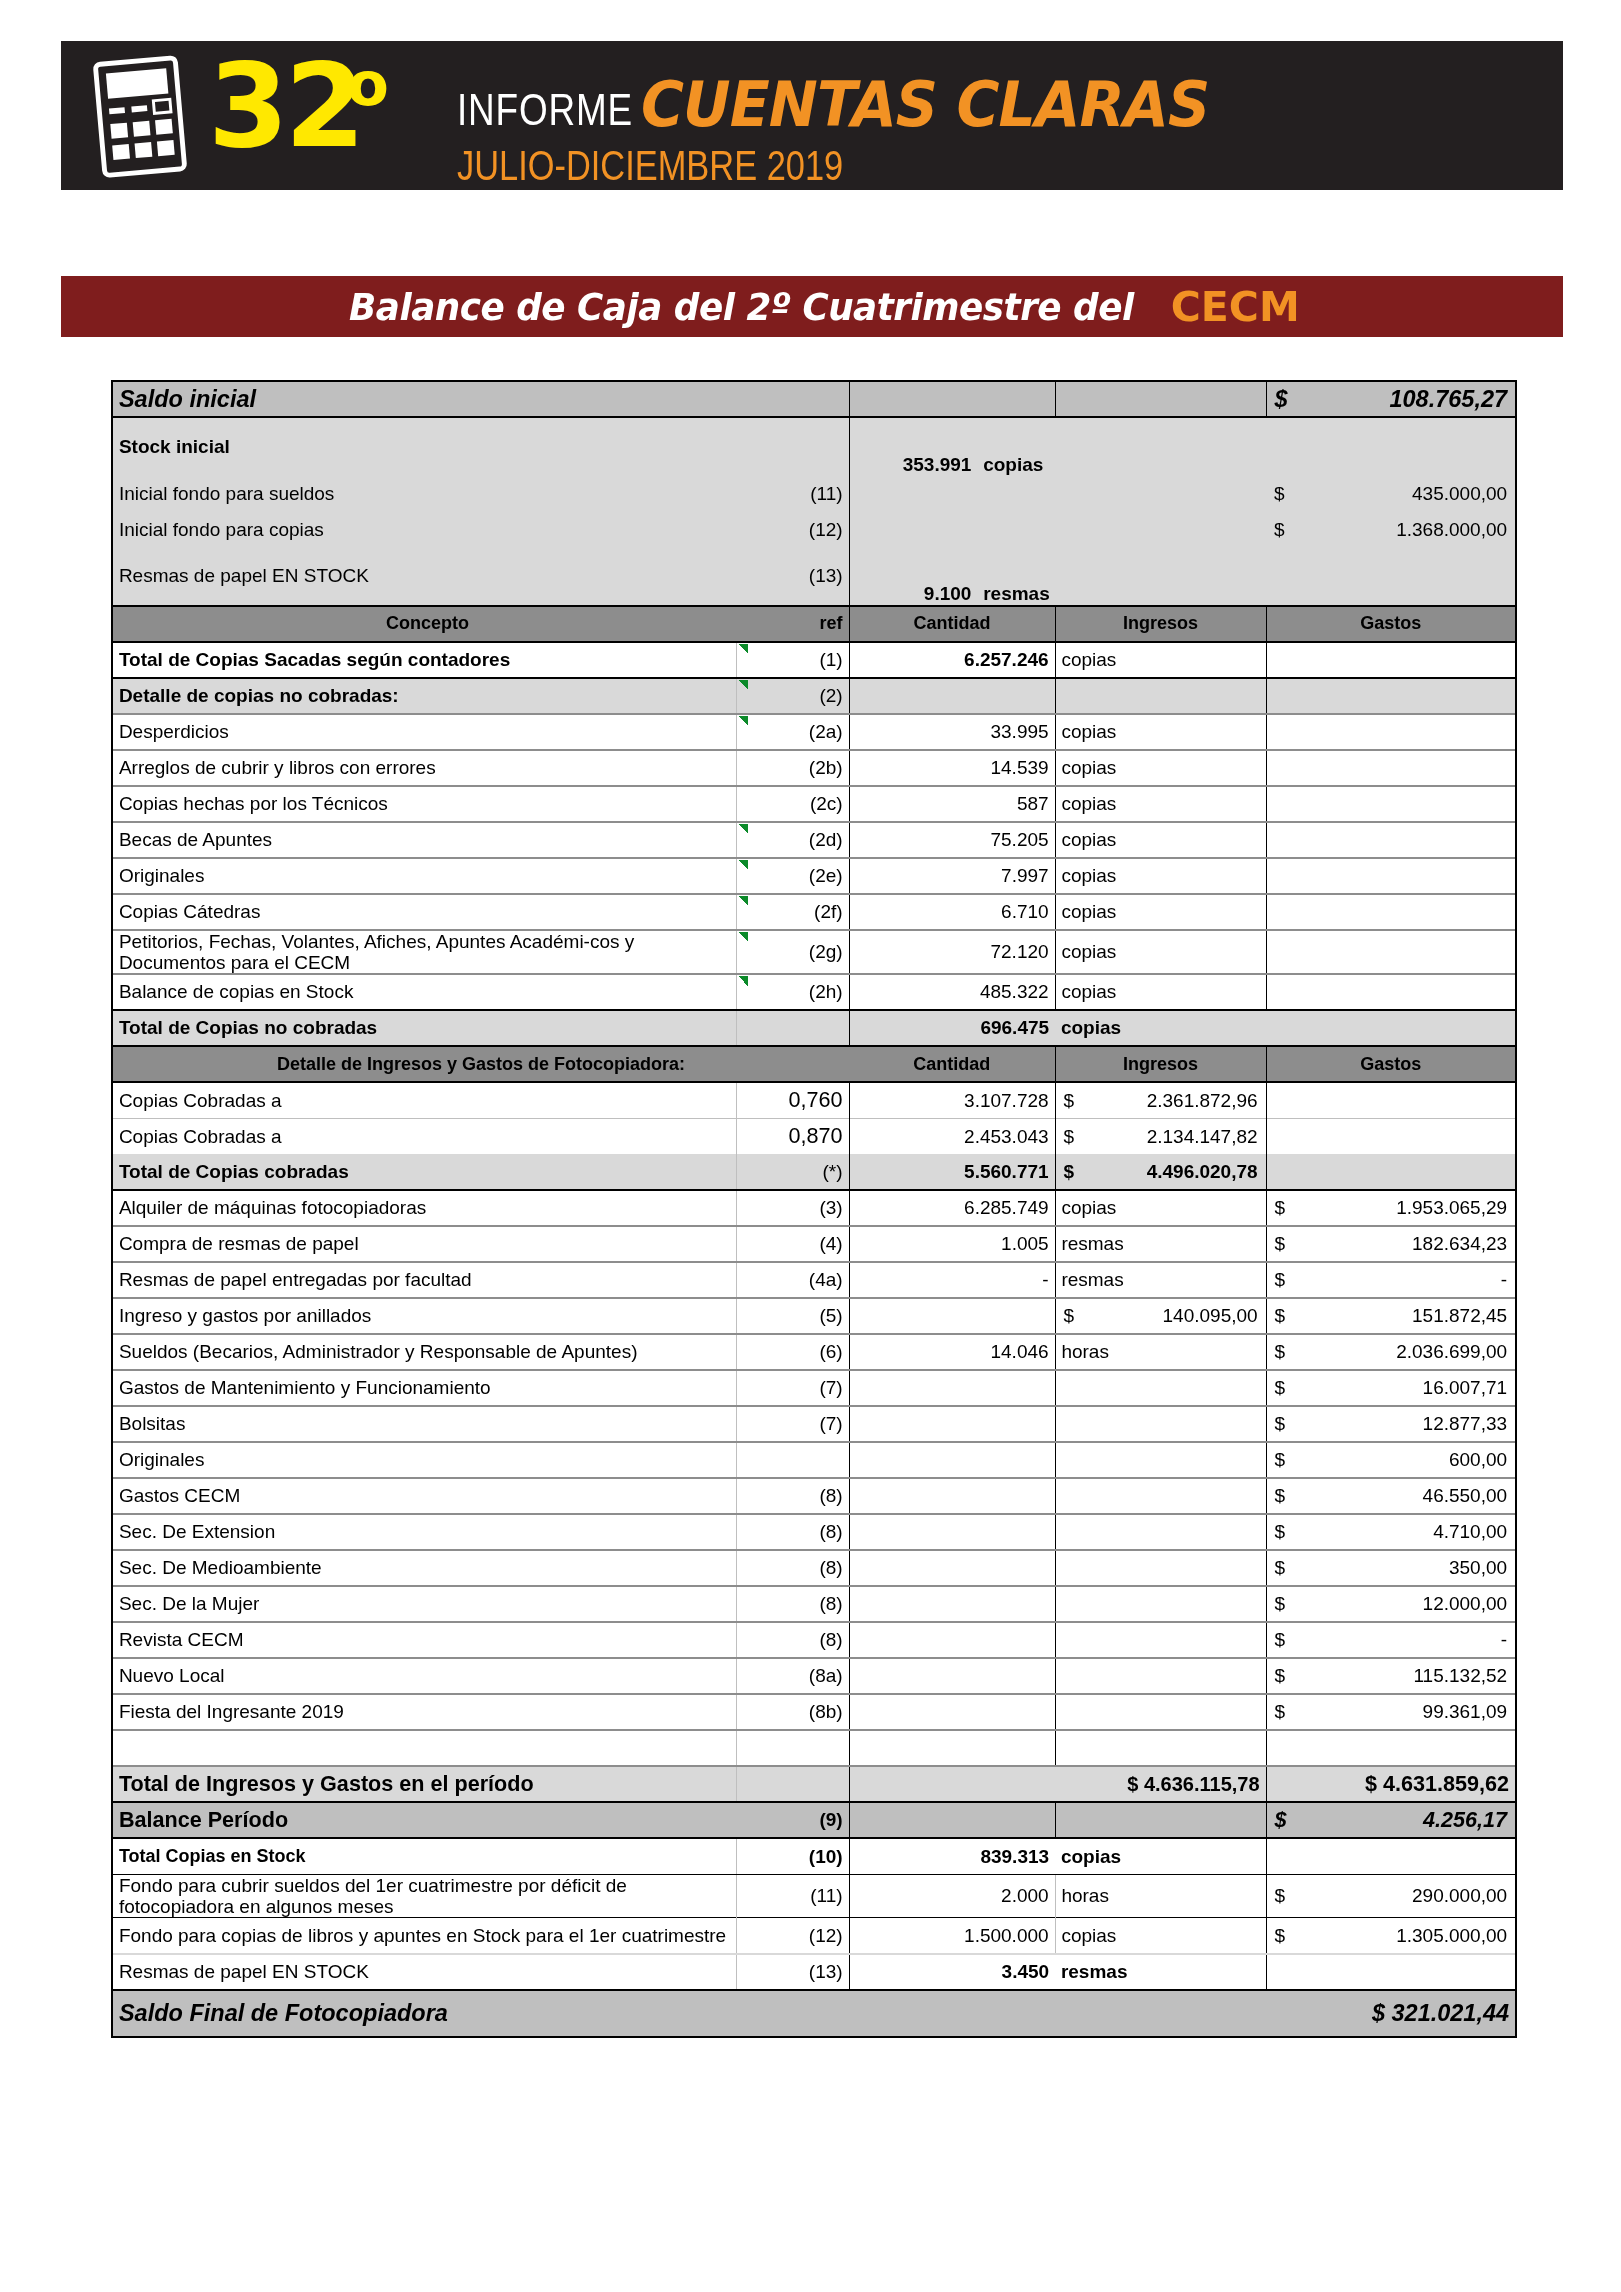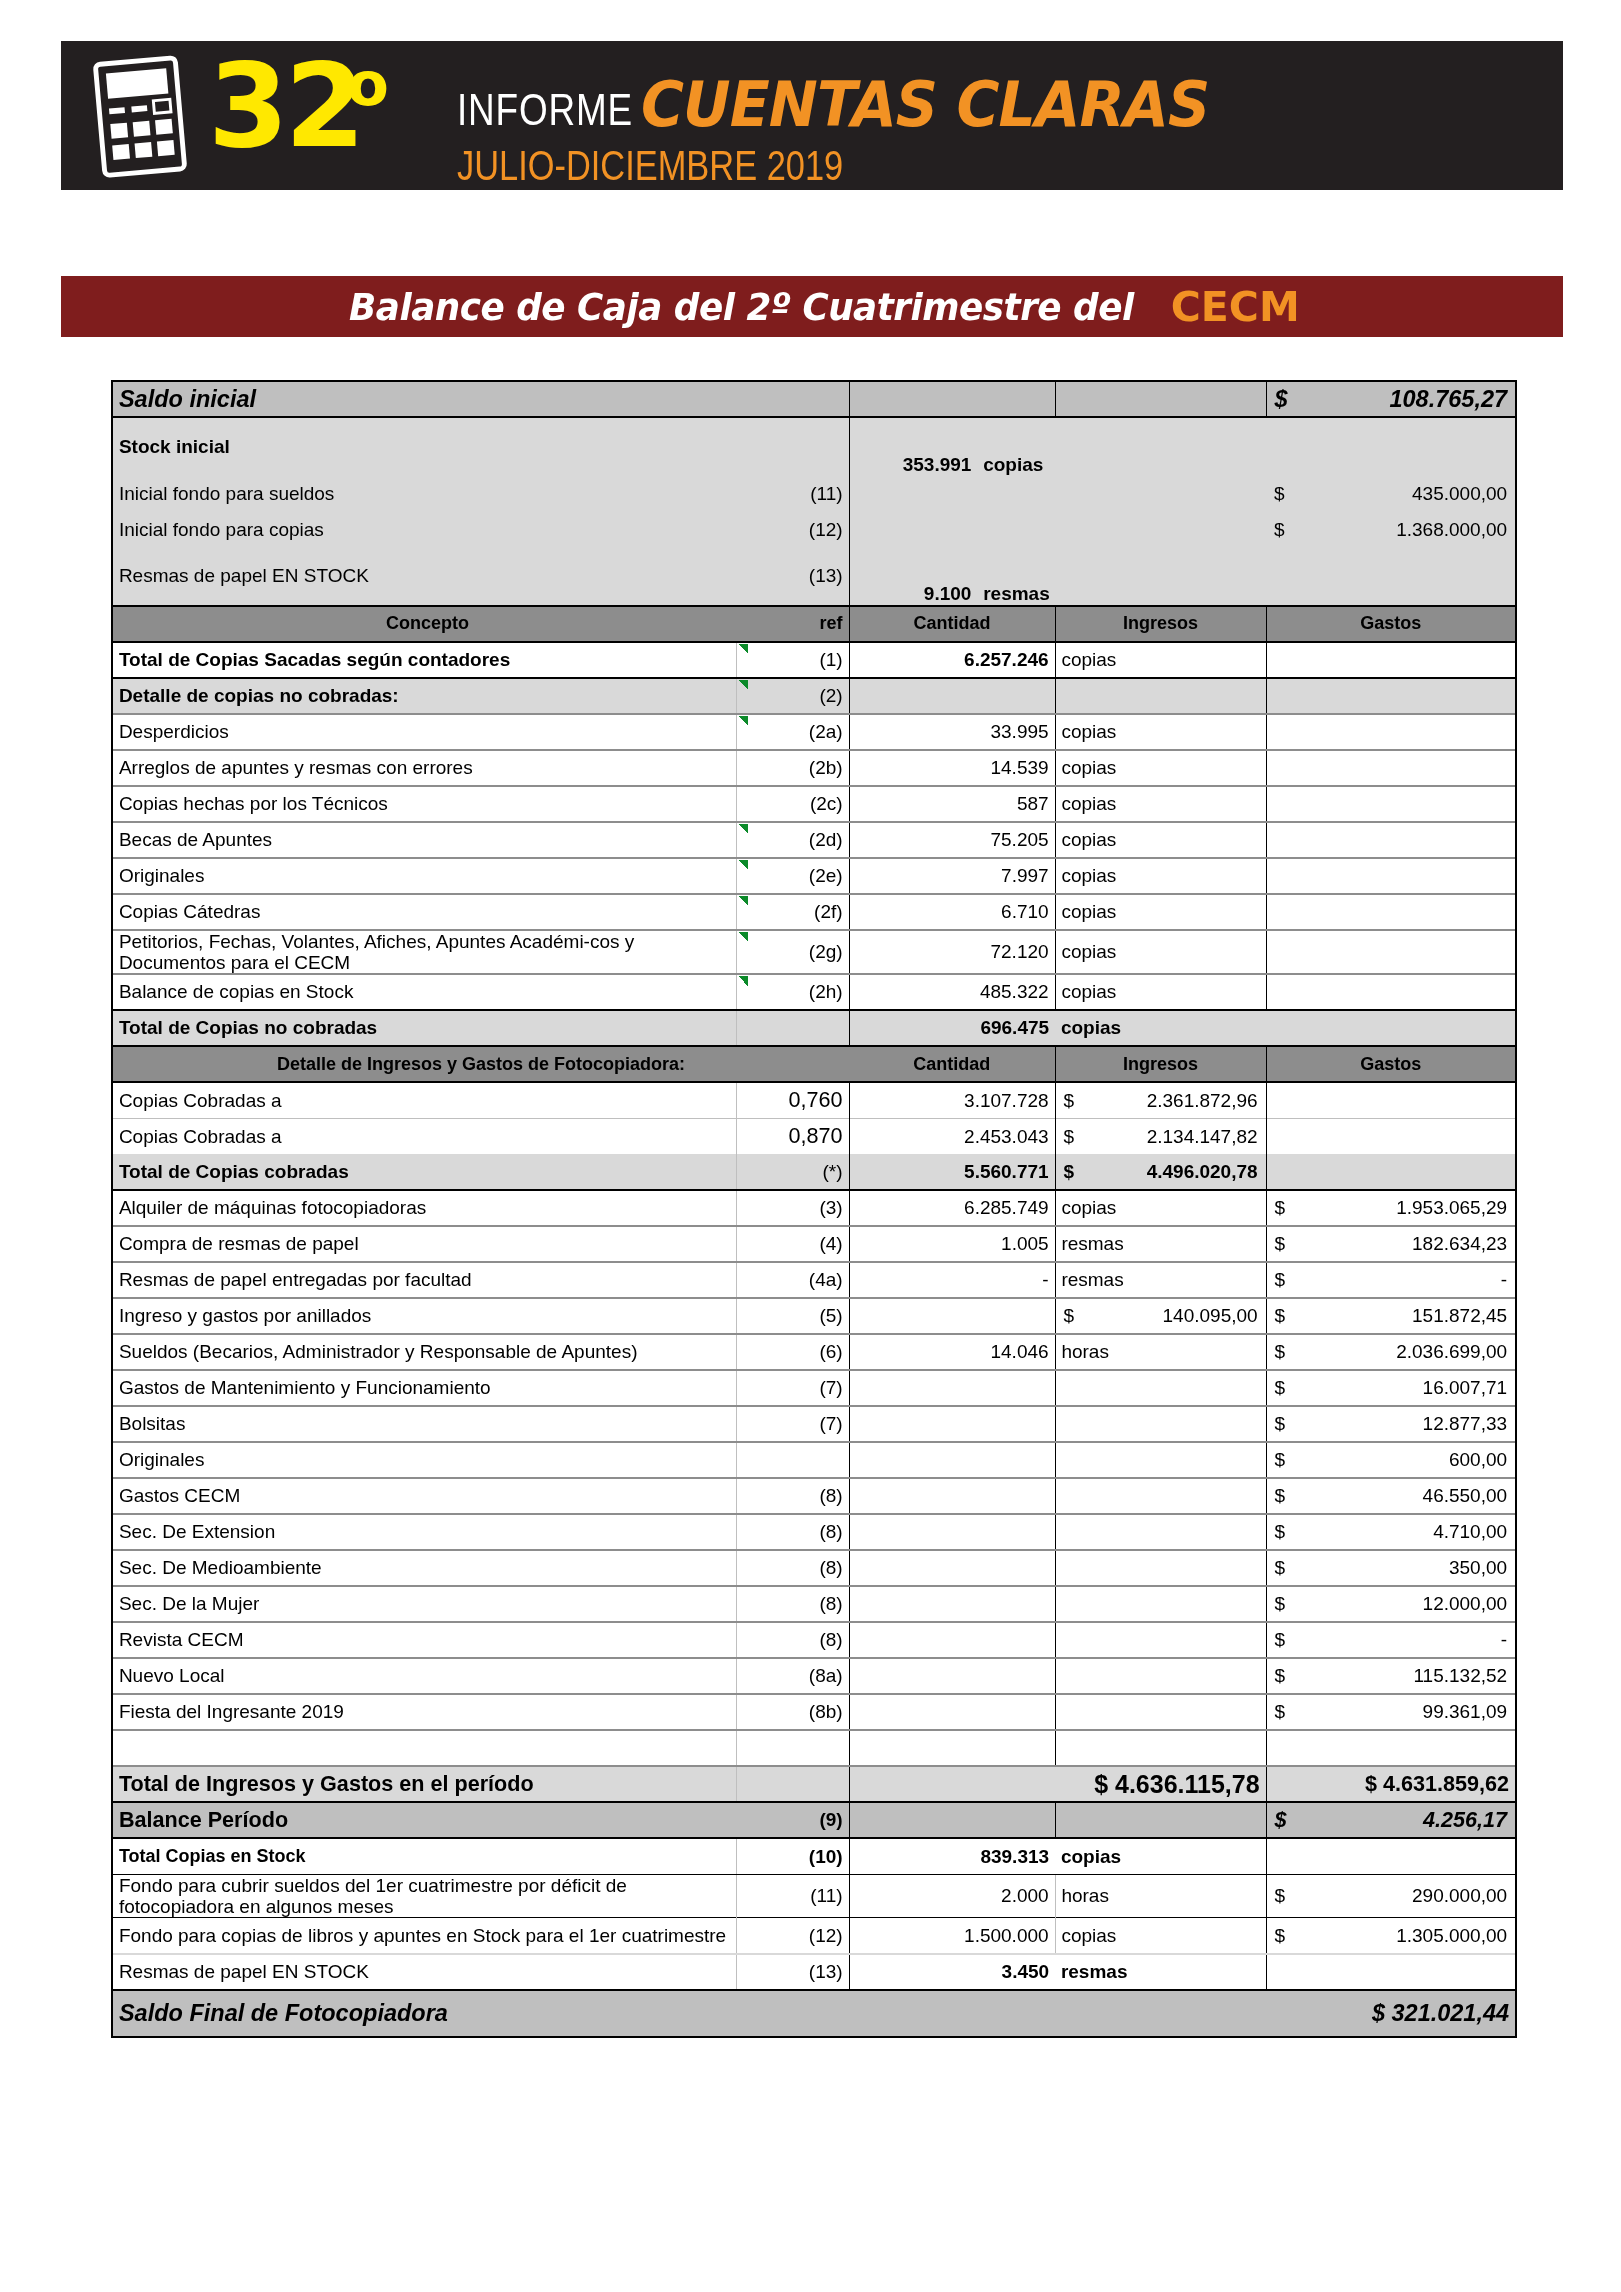--- a/index.html
+++ b/index.html
@@ -375,21 +375,21 @@
         <td class="ar ref-cell br-thin bl-grey bt-grey">
           <span class="gtri2"></span>
           <span>(2a)</span>
         </td>
         <td class="ar br-thin bt-grey">33.995</td>
         <td class="al br-thin bt-grey">copias</td>
         <td class="br-thick bt-grey"></td>
       </tr>
 
       <tr>
-        <td class="al bl-thick bt-grey">Arreglos de apuntes y resmas con errores</td>
+        <td class="al bl-thick bt-grey">Arreglos de cubrir y libros con errores</td>
         <td class="ar ref-cell br-thin bl-grey bt-grey">
           <span>(2b)</span>
         </td>
         <td class="ar br-thin bt-grey">14.539</td>
         <td class="al br-thin bt-grey">copias</td>
         <td class="br-thick bt-grey"></td>
       </tr>
 
       <tr>
         <td class="al bl-thick bt-grey">Copias hechas por los Técnicos</td>
@@ -717,21 +717,21 @@
         <td class="br-thin bl-grey bt-grey"></td>
         <td class="br-thin bt-grey"></td>
         <td class="br-thin bt-grey"></td>
         <td class="br-thick bt-grey"></td>
       </tr>
 
       <tr>
         <td class="al bold fill-light bl-thick bt-grey bb-thick" style="font-size:21.6px">Total de Ingresos y Gastos en el período</td>
         <td class="fill-light br-thin bl-grey bt-grey bb-thick"></td>
         <td class="fill-light bt-grey bb-thick"></td>
-        <td class="ar bold fill-light br-thin bt-grey bb-thick" style="font-size:25px">$ 4.636.115,78</td>
+        <td class="ar bold fill-light br-thin bt-grey bb-thick" style="font-size:20px">$ 4.636.115,78</td>
         <td class="ar bold fill-light br-thick bt-grey bb-thick" style="font-size:21.6px">$ 4.631.859,62</td>
       </tr>
 
       <tr>
         <td class="al bold fill-med bl-thick bb-thick" style="font-size:21.6px">Balance Período</td>
         <td class="ar bold fill-med br-thin bl-grey bb-thick">(9)</td>
         <td class="fill-med br-thin bb-thick"></td>
         <td class="fill-med br-thin bb-thick"></td>
         <td class="fill-med br-thick bb-thick">
           <span class="money bold ital" style="font-size:21.6px">

